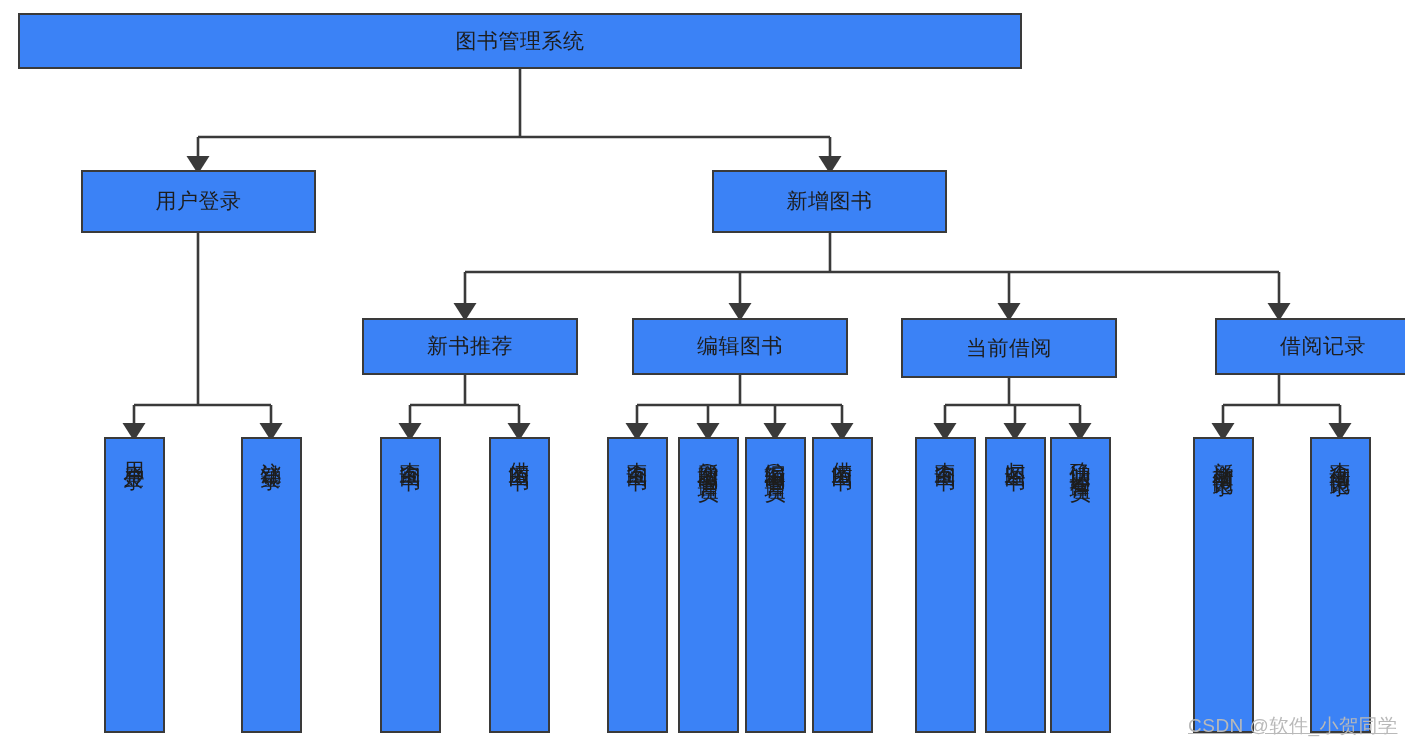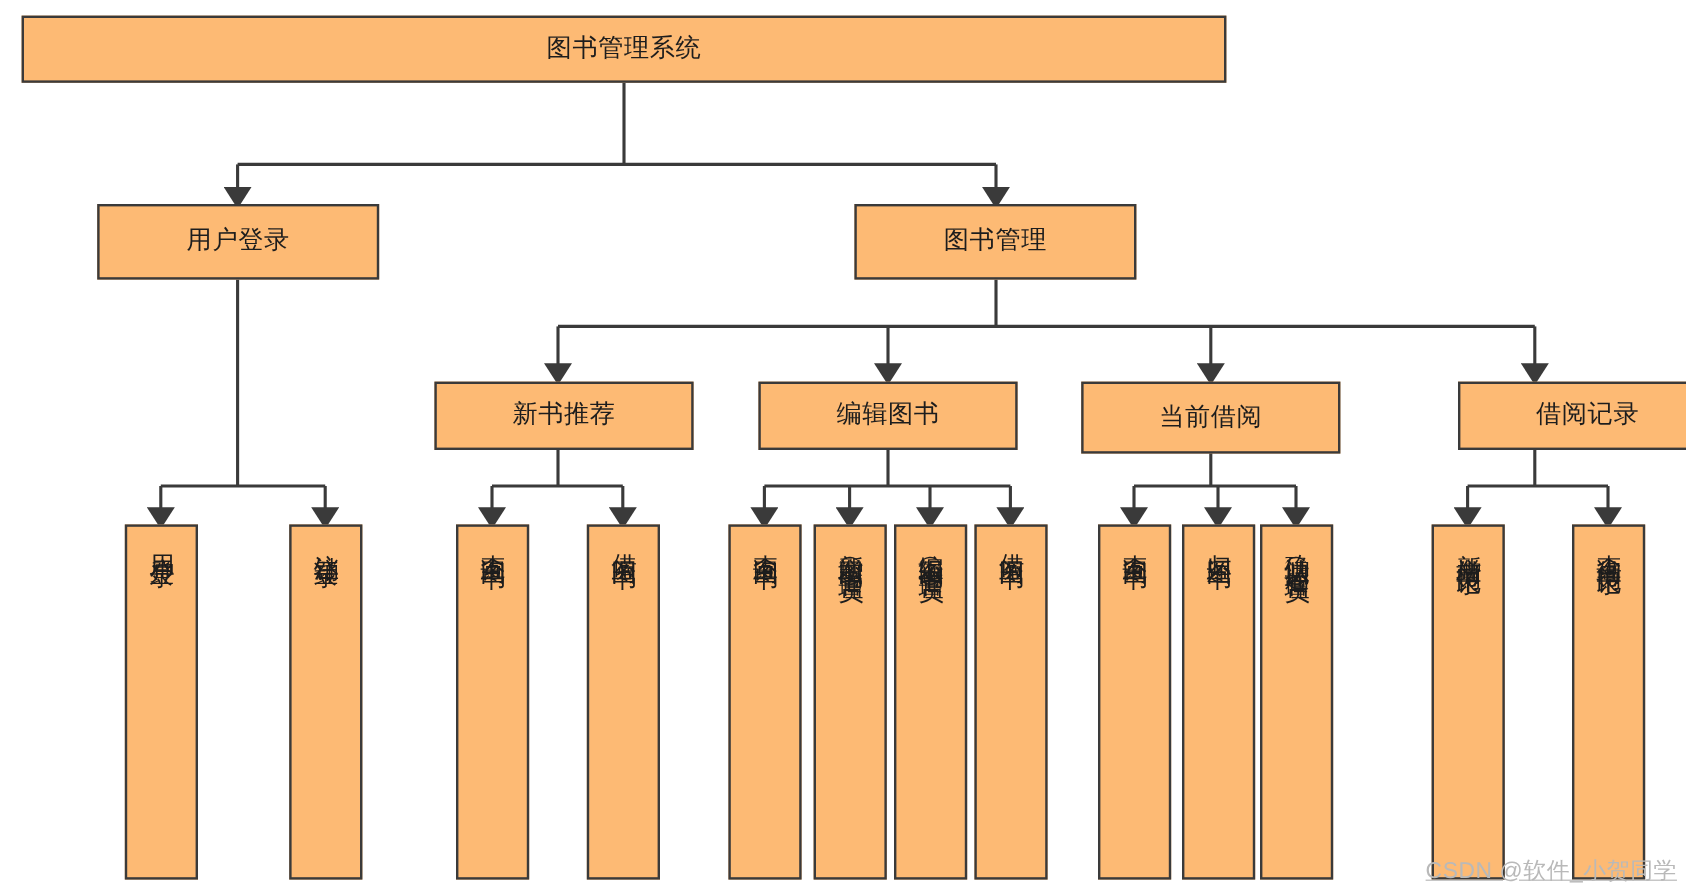--- a/index.html
+++ b/index.html
@@ -24,21 +24,21 @@
     position: absolute;
     left: 0;
     top: 0;
     width: 1405px;
     height: 747px;
     pointer-events: none;
   }
   .node {
     position: absolute;
     box-sizing: border-box;
-    background: #fdba74;
+    background: #3b82f6;
     border: 2px solid #3a3a3a;
     display: flex;
     align-items: center;
     justify-content: center;
     overflow: hidden;
   }
   .node .label {
     color: #1d1d1d;
     line-height: 1.05;
     white-space: pre;
@@ -127,21 +127,21 @@
   </svg>
 
   <div class="node horizontal" style="left:18px; top:13px; width:1004px; height:56px;">
     <span class="label">图书管理系统</span>
   </div>
 
   <div class="node horizontal" style="left:81px; top:170px; width:235px; height:63px;">
     <span class="label">用户登录</span>
   </div>
   <div class="node horizontal" style="left:712px; top:170px; width:235px; height:63px;">
-    <span class="label">图书管理</span>
+    <span class="label">新增图书</span>
   </div>
 
   <div class="node horizontal" style="left:362px; top:318px; width:216px; height:57px;">
     <span class="label">新书推荐</span>
   </div>
   <div class="node horizontal" style="left:632px; top:318px; width:216px; height:57px;">
     <span class="label">编辑图书</span>
   </div>
   <div class="node horizontal" style="left:901px; top:318px; width:216px; height:60px;">
     <span class="label">当前借阅</span>

